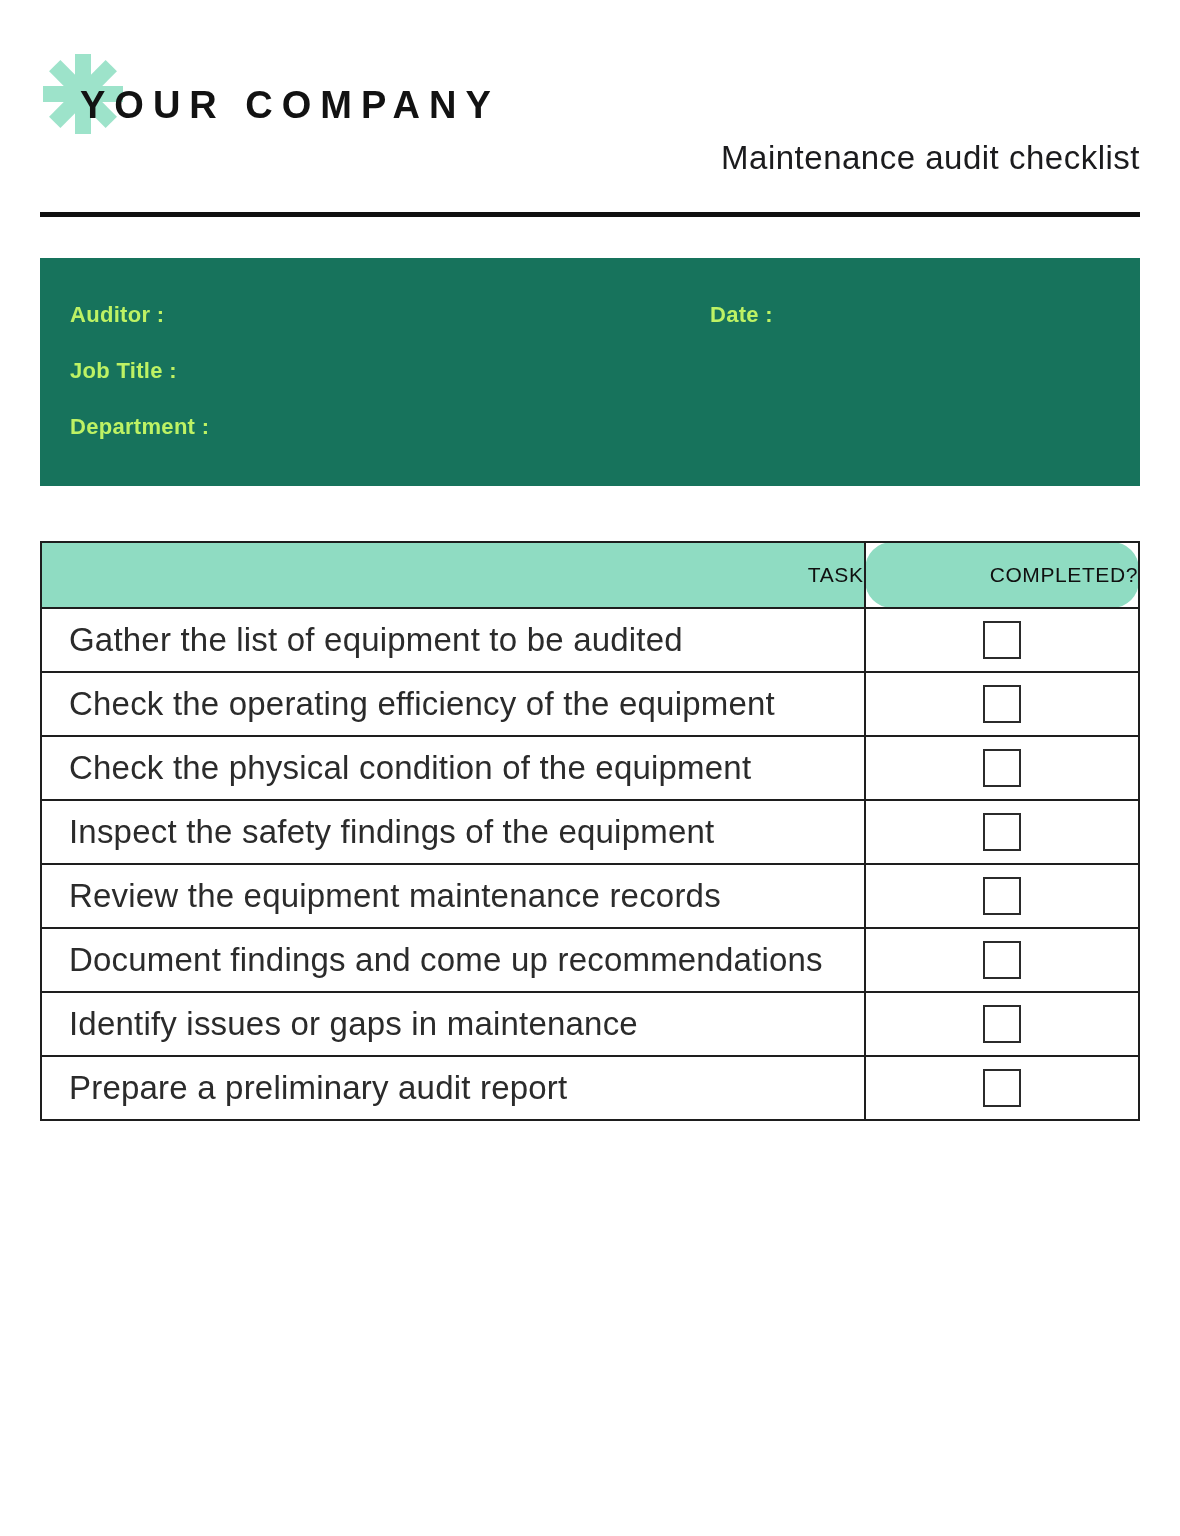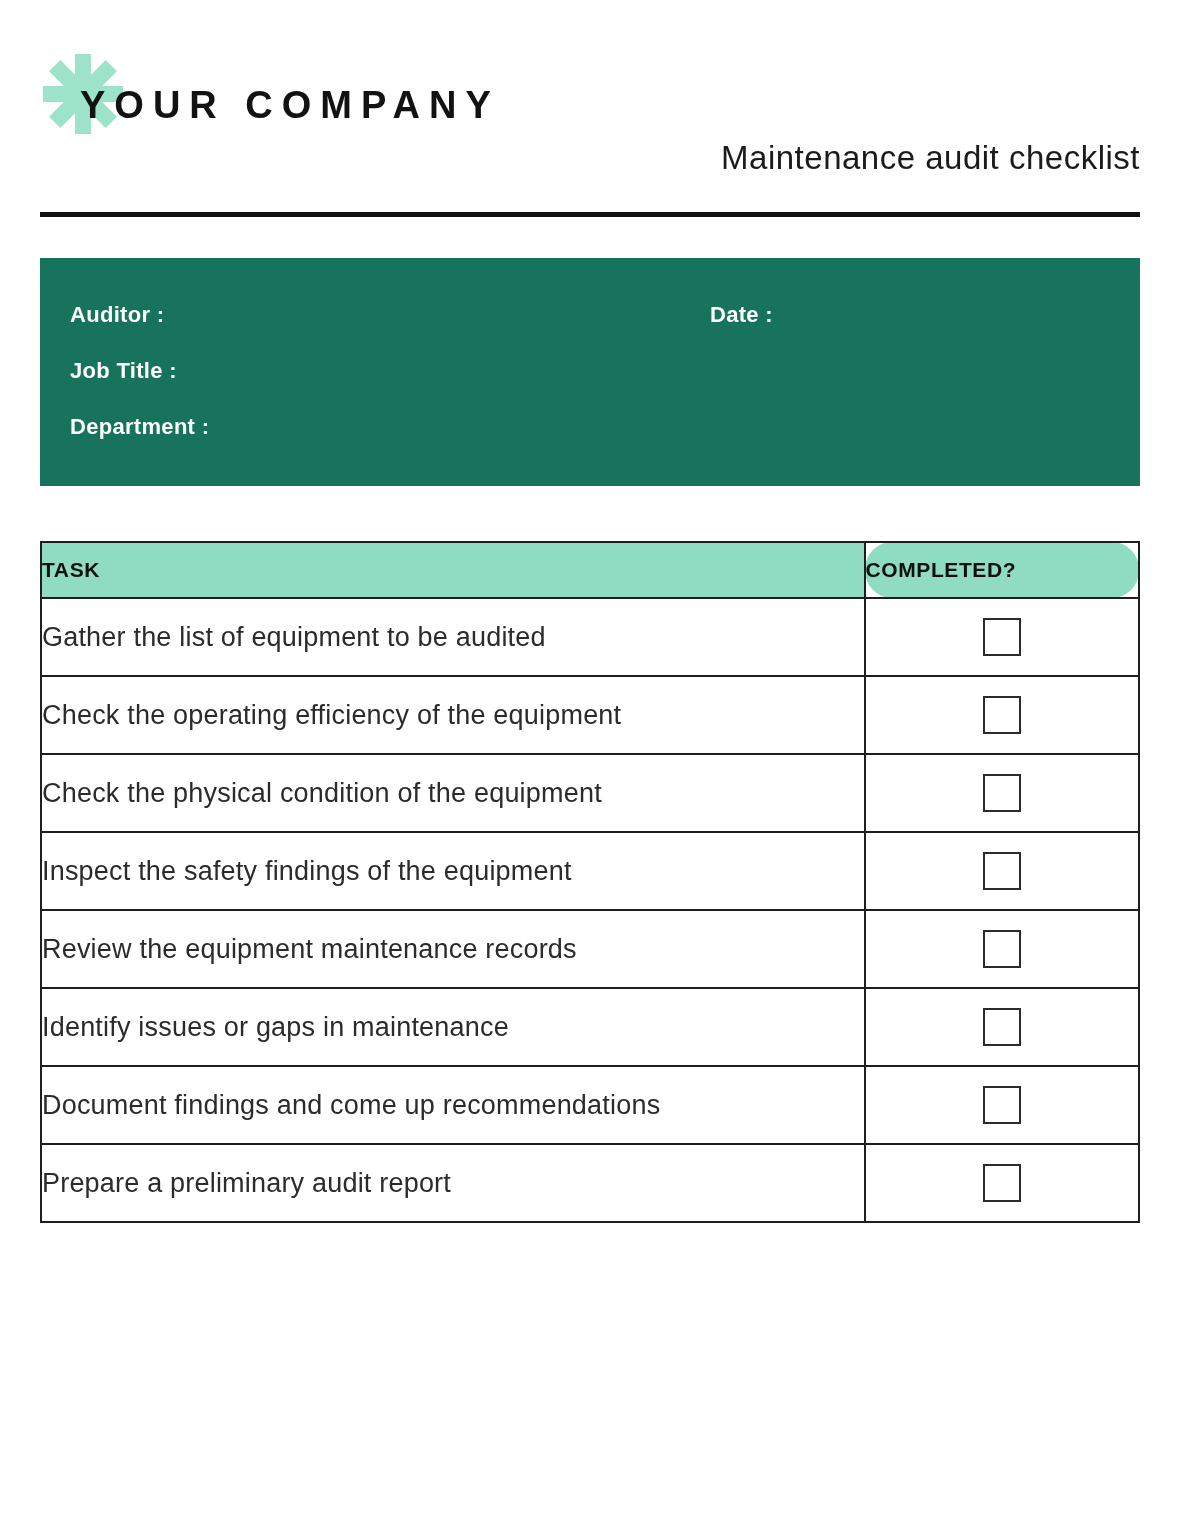--- a/index.html
+++ b/index.html
@@ -12,35 +12,35 @@
   .logo { position:relative; padding:32px 0 0 40px; height:130px; }
   .logo .asterisk { position:absolute; left:3px; top:2px; width:80px; height:80px; }
   .company-name { position:relative; z-index:2; font-size:38px; font-weight:bold;
                   letter-spacing:9px; color:#121212; white-space:nowrap; }
   .doc-title { max-width:470px; text-align:right; font-size:33px; font-weight:400;
                line-height:1.5; color:#1b1b1d; margin-top:18px; letter-spacing:0.5px; }
 
   .header-divider { height:5px; background:#101010; margin-top:30px; }
 
   
-  .info-panel { margin-top:41px; height:228px; background:#17735C; color:#ffffff;
+  .info-panel { margin-top:41px; height:228px; background:#17735C; color:#bef264;
                 padding:44px 30px 0 30px; }
   .info-grid { display:grid; grid-template-columns:640px 1fr; row-gap:30px; }
   .info-field { display:flex; align-items:baseline; height:26px; }
   .info-label { font-size:22px; font-weight:bold; letter-spacing:0.3px; }
   .info-value { flex:1; min-width:60px; margin-left:12px; font-size:22px; }
 
   
   table.checklist { width:100%; border-collapse:collapse; margin-top:55px; }
   th, td { border:2px solid #1e1e1e; }
-  th { background:#8FDCC2; height:56px; font-size:21px; font-weight:bold;
-       color:#101010; letter-spacing:0.6px; text-align:left; }
+  th { background:#8FDCC2; height:66px; font-size:21px; font-weight:normal;
+       color:#101010; letter-spacing:0.6px; text-align:right; }
   th.col-task { width:75%; }
   th.col-completed { width:25%;border-radius:27px; }
-  td.task-cell { height:78px; font-size:27px; color:#2b2b2b; 
+  td.task-cell { height:64px; font-size:33px; color:#2b2b2b; padding-left:27px;
                  letter-spacing:0.2px; }
   td.completed-cell { text-align:center; vertical-align:middle; }
   .checkbox { display:inline-block; width:38px; height:38px; background:#ffffff;
               border:2px solid #2b2b2b; vertical-align:middle;
               text-align:center; line-height:36px; font-size:28px; color:#1b1b1b; }
 </style>
 </head>
 <body>
 
 <div class="page">
@@ -118,27 +118,27 @@
           <span class="checkbox"></span>
         </td>
       </tr>
       <tr>
         <td class="task-cell">Review the equipment maintenance records</td>
         <td class="completed-cell">
           <span class="checkbox"></span>
         </td>
       </tr>
       <tr>
-        <td class="task-cell">Identify issues or gaps in maintenance</td>
+        <td class="task-cell">Document findings and come up recommendations</td>
         <td class="completed-cell">
           <span class="checkbox"></span>
         </td>
       </tr>
       <tr>
-        <td class="task-cell">Document findings and come up recommendations</td>
+        <td class="task-cell">Identify issues or gaps in maintenance</td>
         <td class="completed-cell">
           <span class="checkbox"></span>
         </td>
       </tr>
       <tr>
         <td class="task-cell">Prepare a preliminary audit report</td>
         <td class="completed-cell">
           <span class="checkbox"></span>
         </td>
       </tr>

